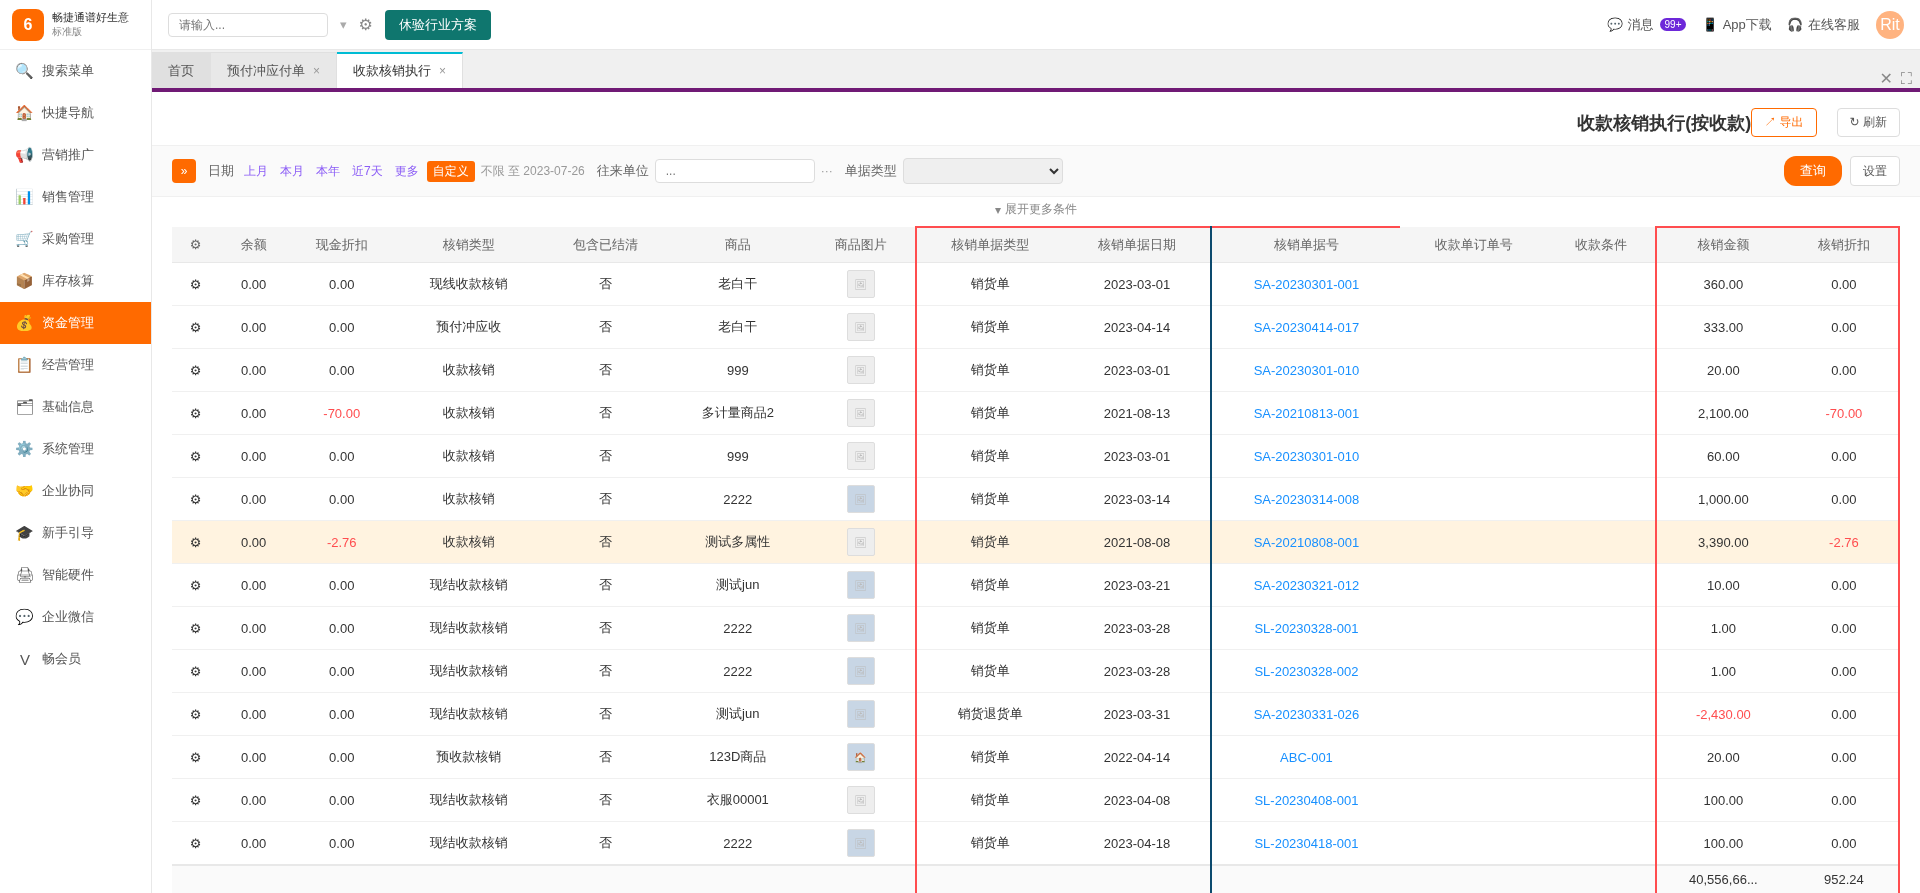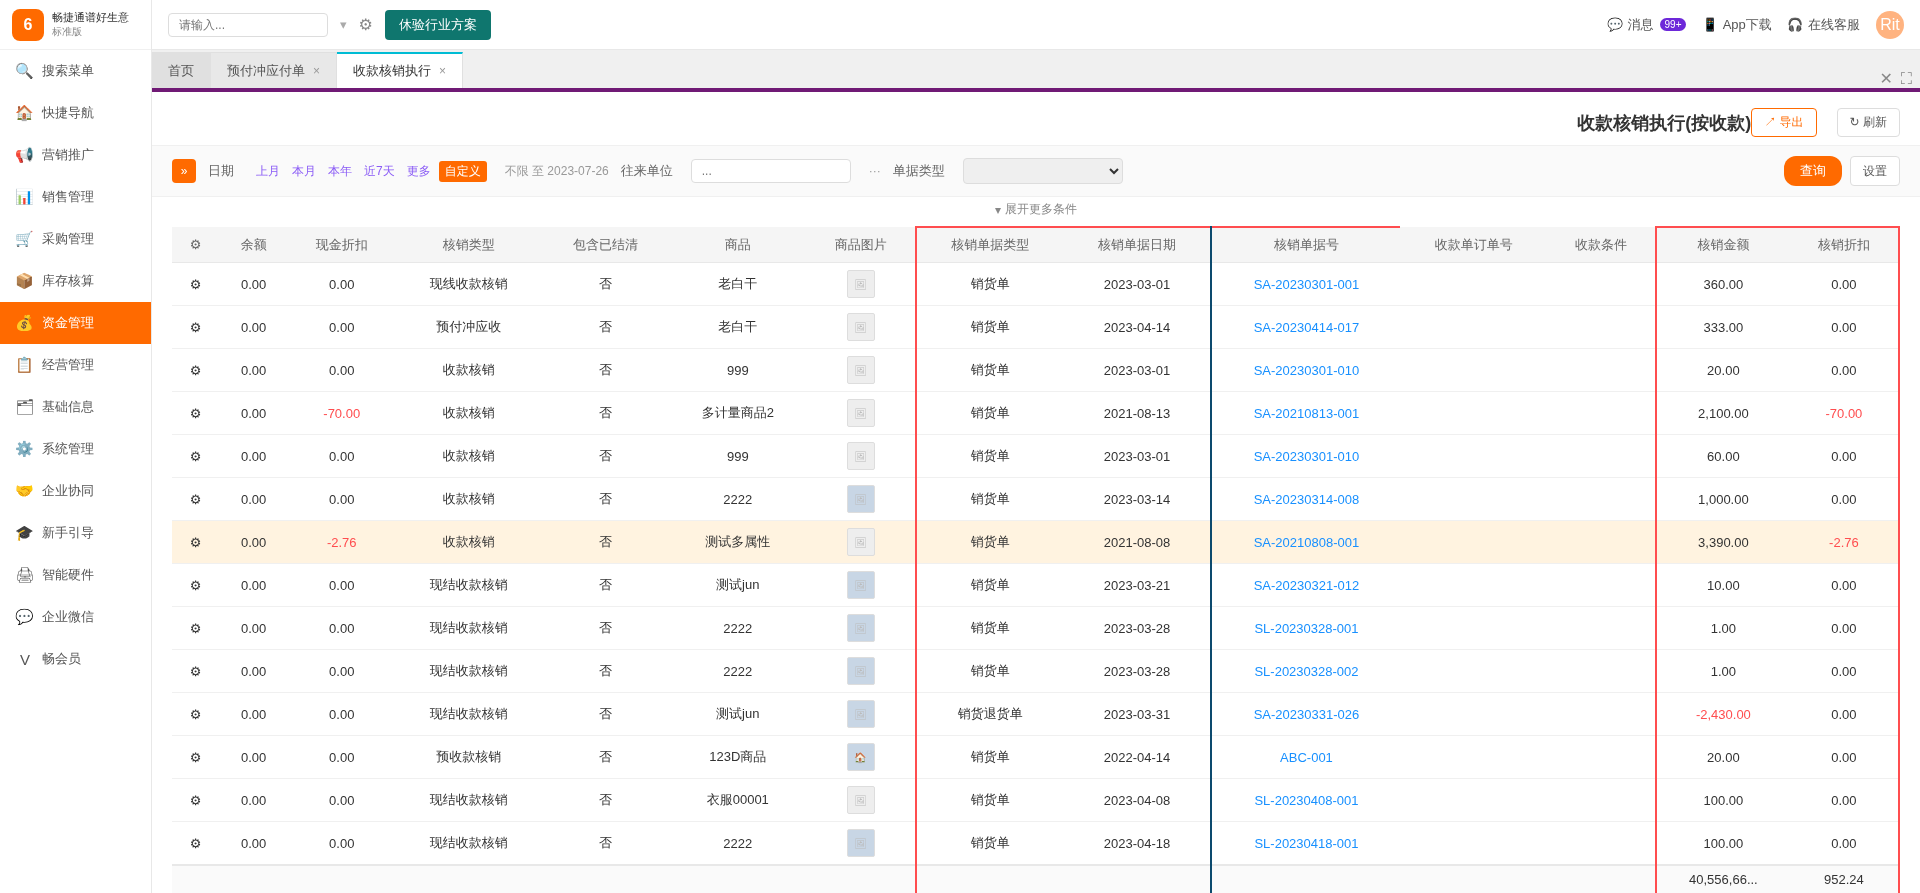--- a/index.html
+++ b/index.html
@@ -41,21 +41,21 @@
     .page { flex: 1; background: #fff; overflow: hidden; display: flex; flex-direction: column; }
     .page-header { padding: 16px 20px 8px; display: flex; align-items: center; justify-content: flex-end; border-bottom: 1px solid #f0f0f0; }
     .page-title { font-size: 18px; font-weight: bold; color: #333; }
     .page-header-actions { display: flex; gap: 20px; }
     .btn-export { border: 1px solid #ff6a00; color: #ff6a00; background: white; border-radius: 4px; padding: 5px 12px; font-size: 12px; cursor: pointer; }
     .btn-refresh { border: 1px solid #ddd; color: #555; background: white; border-radius: 4px; padding: 5px 12px; font-size: 12px; cursor: pointer; }
 
     
     .filter-bar { padding: 10px 20px; background: #fafafa; border-bottom: 1px solid #f0f0f0; display: flex; align-items: center; gap: 12px; flex-wrap: wrap; }
     .filter-toggle { background: #ff6a00; color: white; border: none; border-radius: 4px; width: 24px; height: 24px; display: flex; align-items: center; justify-content: center; cursor: pointer; font-size: 12px; flex-shrink: 0; }
-    .filter-group { display: flex; align-items: center; gap: 18px; }
+    .filter-group { display: flex; align-items: center; gap: 6px; }
     .filter-label { color: #666; font-size: 13px; }
     .filter-date-btns { display: flex; gap: 4px; }
     .filter-date-btn { border: none; background: none; color: #8b5cf6; font-size: 12px; cursor: pointer; padding: 2px 4px; }
     .filter-date-btn.custom { color: white; background: #ff6a00; border-radius: 3px; padding: 2px 6px; }
     .filter-date-range { color: #999; font-size: 12px; }
     .filter-input { border: 1px solid #ddd; border-radius: 4px; padding: 4px 10px; font-size: 12px; color: #333; width: 160px; }
     .filter-select { border: 1px solid #ddd; border-radius: 4px; padding: 4px 10px; font-size: 12px; color: #333; width: 160px; }
     .filter-more { color: #999; font-size: 12px; }
     .filter-right { margin-left: auto; display: flex; gap: 8px; }
     .btn-query { background: #ff6a00; color: white; border: none; border-radius: 12px; padding: 6px 16px; font-size: 13px; cursor: pointer; }

